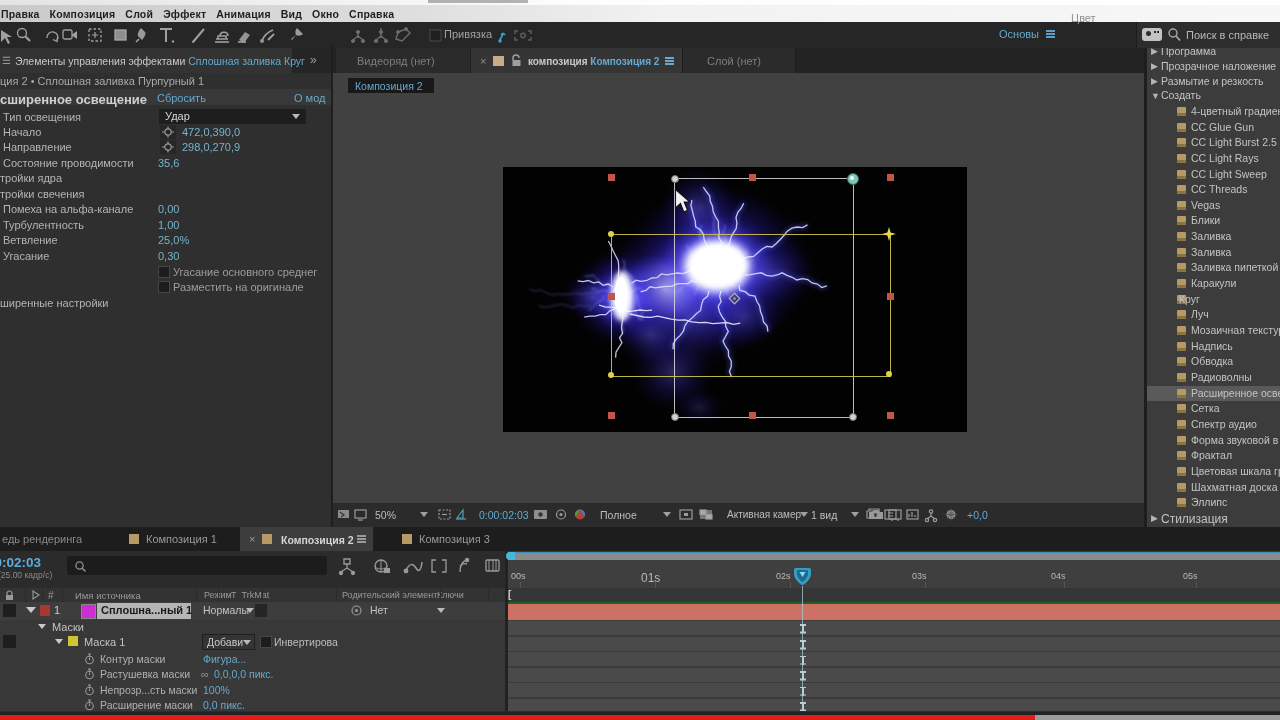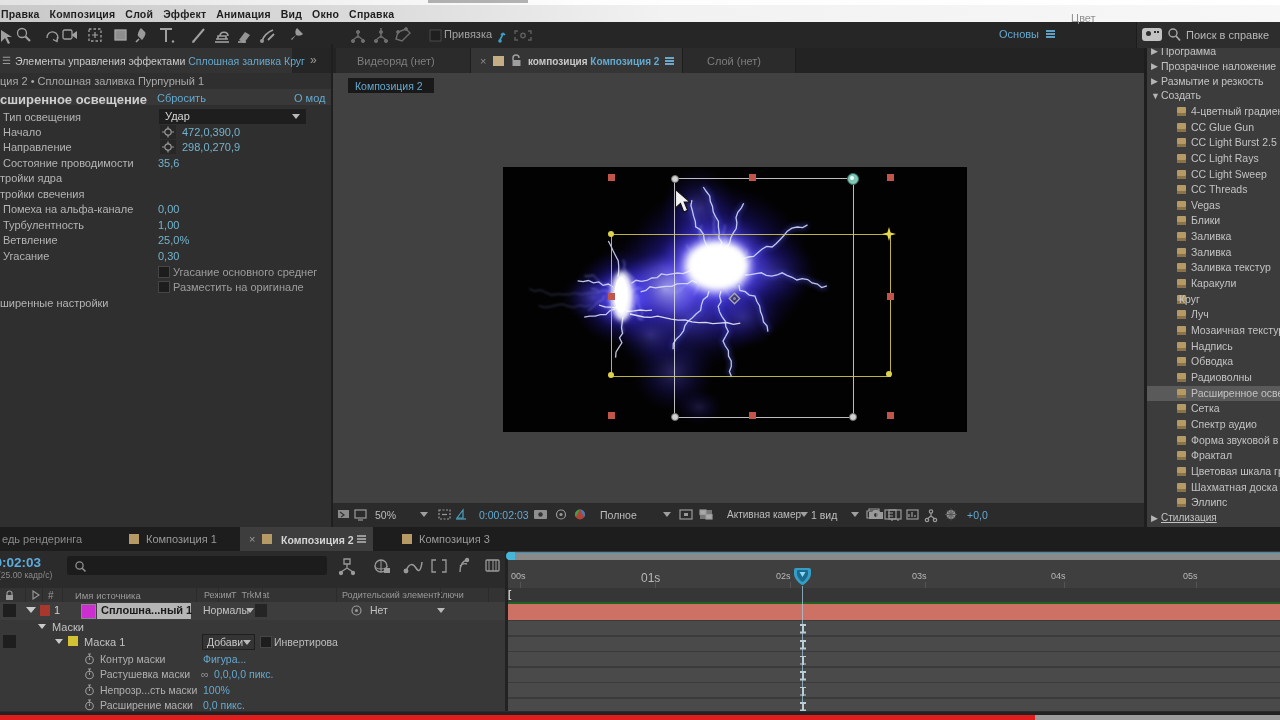--- a/index.html
+++ b/index.html
@@ -403,21 +403,21 @@
 <div class="t" style="left:44px;top:135.2px;font-size:10.5px;color:#c3c3c3;">CC Threads</div>
 <div class="a" style="left:30px;top:152.8px;width:9px;height:9px;background:#b59a66;border-radius:1px;box-shadow:inset 0 -3px 0 #8a7347;"></div>
 <div class="t" style="left:44px;top:150.8px;font-size:10.5px;color:#c3c3c3;">Vegas</div>
 <div class="a" style="left:30px;top:168.4px;width:9px;height:9px;background:#b59a66;border-radius:1px;box-shadow:inset 0 -3px 0 #8a7347;"></div>
 <div class="t" style="left:44px;top:166.4px;font-size:10.5px;color:#c3c3c3;">Блики</div>
 <div class="a" style="left:30px;top:184.1px;width:9px;height:9px;background:#b59a66;border-radius:1px;box-shadow:inset 0 -3px 0 #8a7347;"></div>
 <div class="t" style="left:44px;top:182.1px;font-size:10.5px;color:#c3c3c3;">Заливка</div>
 <div class="a" style="left:30px;top:199.8px;width:9px;height:9px;background:#b59a66;border-radius:1px;box-shadow:inset 0 -3px 0 #8a7347;"></div>
 <div class="t" style="left:44px;top:197.8px;font-size:10.5px;color:#c3c3c3;">Заливка</div>
 <div class="a" style="left:30px;top:215.4px;width:9px;height:9px;background:#b59a66;border-radius:1px;box-shadow:inset 0 -3px 0 #8a7347;"></div>
-<div class="t" style="left:44px;top:213.4px;font-size:10.5px;color:#c3c3c3;">Заливка текстур</div>
+<div class="t" style="left:44px;top:213.4px;font-size:10.5px;color:#c3c3c3;">Заливка пипеткой</div>
 <div class="a" style="left:30px;top:231.1px;width:9px;height:9px;background:#b59a66;border-radius:1px;box-shadow:inset 0 -3px 0 #8a7347;"></div>
 <div class="t" style="left:44px;top:229.1px;font-size:10.5px;color:#c3c3c3;">Каракули</div>
 <div class="a" style="left:30px;top:246.7px;width:9px;height:9px;background:#b59a66;border-radius:1px;box-shadow:inset 0 -3px 0 #8a7347;"></div>
 <div class="t" style="left:32px;top:244.7px;font-size:10.5px;color:#c3c3c3;">Круг</div>
 <div class="a" style="left:30px;top:262.4px;width:9px;height:9px;background:#b59a66;border-radius:1px;box-shadow:inset 0 -3px 0 #8a7347;"></div>
 <div class="t" style="left:44px;top:260.4px;font-size:10.5px;color:#c3c3c3;">Луч</div>
 <div class="a" style="left:30px;top:278.0px;width:9px;height:9px;background:#b59a66;border-radius:1px;box-shadow:inset 0 -3px 0 #8a7347;"></div>
 <div class="t" style="left:44px;top:276.0px;font-size:10.5px;color:#c3c3c3;">Мозаичная текстур</div>
 <div class="a" style="left:30px;top:293.6px;width:9px;height:9px;background:#b59a66;border-radius:1px;box-shadow:inset 0 -3px 0 #8a7347;"></div>
 <div class="t" style="left:44px;top:291.6px;font-size:10.5px;color:#c3c3c3;">Надпись</div>
@@ -436,21 +436,21 @@
 <div class="t" style="left:44px;top:385.6px;font-size:10.5px;color:#c3c3c3;">Форма звуковой в</div>
 <div class="a" style="left:30px;top:403.2px;width:9px;height:9px;background:#b59a66;border-radius:1px;box-shadow:inset 0 -3px 0 #8a7347;"></div>
 <div class="t" style="left:44px;top:401.2px;font-size:10.5px;color:#c3c3c3;">Фрактал</div>
 <div class="a" style="left:30px;top:418.8px;width:9px;height:9px;background:#b59a66;border-radius:1px;box-shadow:inset 0 -3px 0 #8a7347;"></div>
 <div class="t" style="left:44px;top:416.8px;font-size:10.5px;color:#c3c3c3;">Цветовая шкала гр</div>
 <div class="a" style="left:30px;top:434.5px;width:9px;height:9px;background:#b59a66;border-radius:1px;box-shadow:inset 0 -3px 0 #8a7347;"></div>
 <div class="t" style="left:44px;top:432.5px;font-size:10.5px;color:#c3c3c3;">Шахматная доска</div>
 <div class="a" style="left:30px;top:450.1px;width:9px;height:9px;background:#b59a66;border-radius:1px;box-shadow:inset 0 -3px 0 #8a7347;"></div>
 <div class="t" style="left:44px;top:448.1px;font-size:10.5px;color:#c3c3c3;">Эллипс</div>
 <div class="t" style="left:4px;top:465.3px;font-size:9px;color:#b5b5b5;">▶</div>
-<div class="t" style="left:14px;top:463.8px;font-size:10px;color:#c3c3c3;text-decoration:underline;">Стилизация</div>
+<div class="t" style="left:14px;top:463.8px;font-size:12px;color:#c3c3c3;">Стилизация</div>
 </div>
 
 <div class="a" style="left:0;top:527px;width:1280px;height:188px;background:#383838;"></div>
 <div id="timeline">
 <div class="a" style="left:0;top:527px;width:1280px;height:24px;background:#1d1d1d;"></div>
 <div class="t" style="left:2px;top:533px;font-size:11px;color:#8a8a8a;">едь рендеринга</div>
 <div class="a" style="left:129px;top:534px;width:10px;height:10px;background:#b59a66;"></div>
 <div class="t" style="left:146px;top:533px;font-size:11px;color:#9a9a9a;">Композиция 1</div>
 <div class="a" style="left:240px;top:527px;width:133px;height:24px;background:#3d3d3d;"></div>
 <div class="t" style="left:249px;top:533px;font-size:11px;color:#9a9a9a;">×</div>

